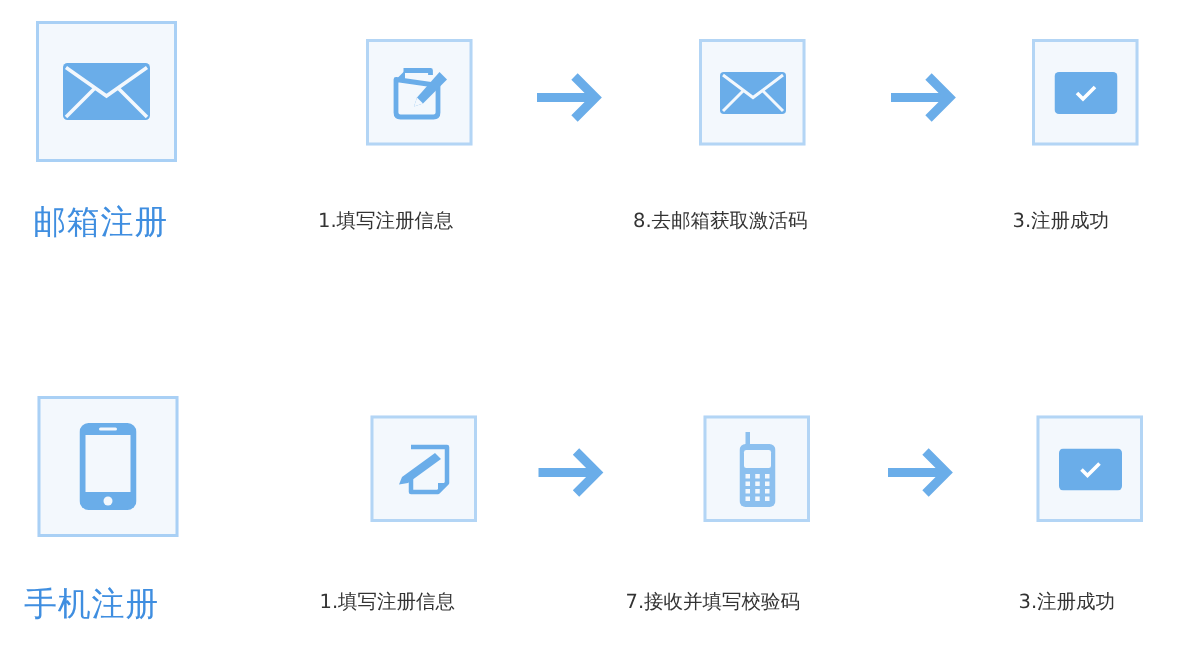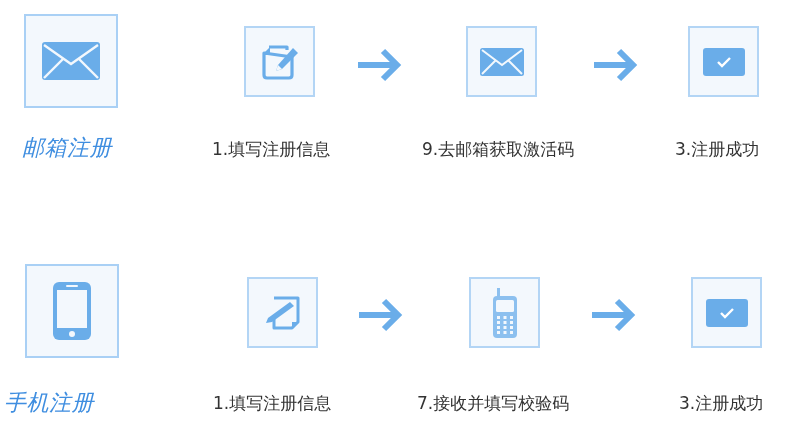--- a/index.html
+++ b/index.html
@@ -4,40 +4,40 @@
 <style>
   html, body { margin:0; padding:0; }
   body { width:800px; height:441px; background:#ffffff; position:relative; overflow:hidden;
          font-family:"DejaVu Sans","Liberation Sans",sans-serif; }
   .abs { position:absolute; }
   .bigbox { width:94px; height:94px; border:2px solid #a9d0f5; background:#f3f8fd; box-sizing:border-box;
             display:flex; align-items:center; justify-content:center; }
   .stepbox { width:71px; height:71px; border:2px solid #b3d5f5; background:#f3f8fd; box-sizing:border-box;
              display:flex; align-items:center; justify-content:center; }
   .biglabel { font-size:22px; color:#3f8ee0; letter-spacing:0.5px; white-space:nowrap; }
-  .steplabel { font-size:17px; color:#333333; white-space:nowrap; }
+  .steplabel { font-size:13px; color:#333333; white-space:nowrap; }
   .arrow { width:46px; height:34px; }
   svg { display:block; }
 </style>
 </head>
 <body>
 
 <div>
 
   <div class="abs bigbox" style="left:24px; top:14px;">
     <span>
       <svg width="58" height="38" viewBox="0 0 58 38">
         <rect x="0" y="0" width="58" height="38" rx="3" fill="#6aade9"></rect>
         <polyline points="2,3 29,22 56,3" fill="none" stroke="#f3f8fd" stroke-width="2.4"></polyline>
         <line x1="2" y1="36" x2="21" y2="17" stroke="#f3f8fd" stroke-width="2.4"></line>
         <line x1="56" y1="36" x2="37" y2="17" stroke="#f3f8fd" stroke-width="2.4"></line>
       </svg>
     </span>
   </div>
-  <div class="abs biglabel" style="left:22px; top:133px;font-style:italic;">邮箱注册</div>
+  <div class="abs biglabel" style="left:22px; top:133px;">邮箱注册</div>
 
   <div class="abs stepbox" style="left:244px; top:26px;">
     <span>
       <svg width="42" height="42" viewBox="0 0 42 42">
         <path d="M10 6 H28 L28 9 M33 16 V34 Q33 37 30 37 H8 Q5 37 5 34 V12 Z" fill="none" stroke="#6aade9" stroke-width="3.2" stroke-linejoin="round"></path>
         <path d="M5 12 L11 6 L11 12 Z" fill="#6aade9"></path>
         <path d="M34 7 L39 12 L23 28 L17 30 L19 24 Z" fill="#6aade9"></path>
         <path d="M17 30 L19 24 L23 28 Z" fill="#f3f8fd"></path>
       </svg>
     </span>
@@ -54,21 +54,21 @@
   <div class="abs stepbox" style="left:466px; top:26px;">
     <span>
       <svg width="44" height="28" viewBox="0 0 44 28">
         <rect x="0" y="0" width="44" height="28" rx="2.5" fill="#6aade9"></rect>
         <polyline points="2,2 22,17 42,2" fill="none" stroke="#f3f8fd" stroke-width="2"></polyline>
         <line x1="2" y1="26" x2="16" y2="12" stroke="#f3f8fd" stroke-width="2"></line>
         <line x1="42" y1="26" x2="28" y2="12" stroke="#f3f8fd" stroke-width="2"></line>
       </svg>
     </span>
   </div>
-  <div class="abs steplabel" style="left:422px; top:138px;">9.去邮箱获取激活码</div>
+  <div class="abs steplabel" style="left:422px; top:138px;">8.去邮箱获取激活码</div>
 
   <div class="abs arrow" style="left:592px; top:48px;">
     <svg width="46" height="34" viewBox="0 0 46 34">
       <line x1="2" y1="17" x2="40" y2="17" stroke="#6aade9" stroke-width="6"></line>
       <polyline points="27,3 41,17 27,31" fill="none" stroke="#6aade9" stroke-width="6"></polyline>
     </svg>
   </div>
 
   <div class="abs stepbox" style="left:688px; top:26px;">
     <span>
@@ -86,21 +86,21 @@
   <div class="abs bigbox" style="left:25px; top:264px;">
     <span>
       <svg width="38" height="58" viewBox="0 0 38 58">
         <rect x="0" y="0" width="38" height="58" rx="6" fill="#6aade9"></rect>
         <rect x="4" y="8" width="30" height="38" fill="#f3f8fd"></rect>
         <rect x="13" y="3" width="12" height="2" rx="1" fill="#f3f8fd"></rect>
         <circle cx="19" cy="52" r="3" fill="#f3f8fd"></circle>
       </svg>
     </span>
   </div>
-  <div class="abs biglabel" style="left:4px; top:388px;font-style:italic;">手机注册</div>
+  <div class="abs biglabel" style="left:16px; top:388px;">手机注册</div>
 
   <div class="abs stepbox" style="left:247px; top:277px;">
     <span>
       <svg width="42" height="42" viewBox="0 0 42 42">
         <path d="M12 6 H36 V30 L30 36 H12 V26" fill="none" stroke="#6aade9" stroke-width="3" stroke-linejoin="round"></path>
         <path d="M36 30 L30 30 L30 36 Z" fill="#6aade9"></path>
         <path d="M28 10 L32 14 L10 30 L4 31 L6 26 Z" fill="#6aade9"></path>
       </svg>
     </span>
   </div>

